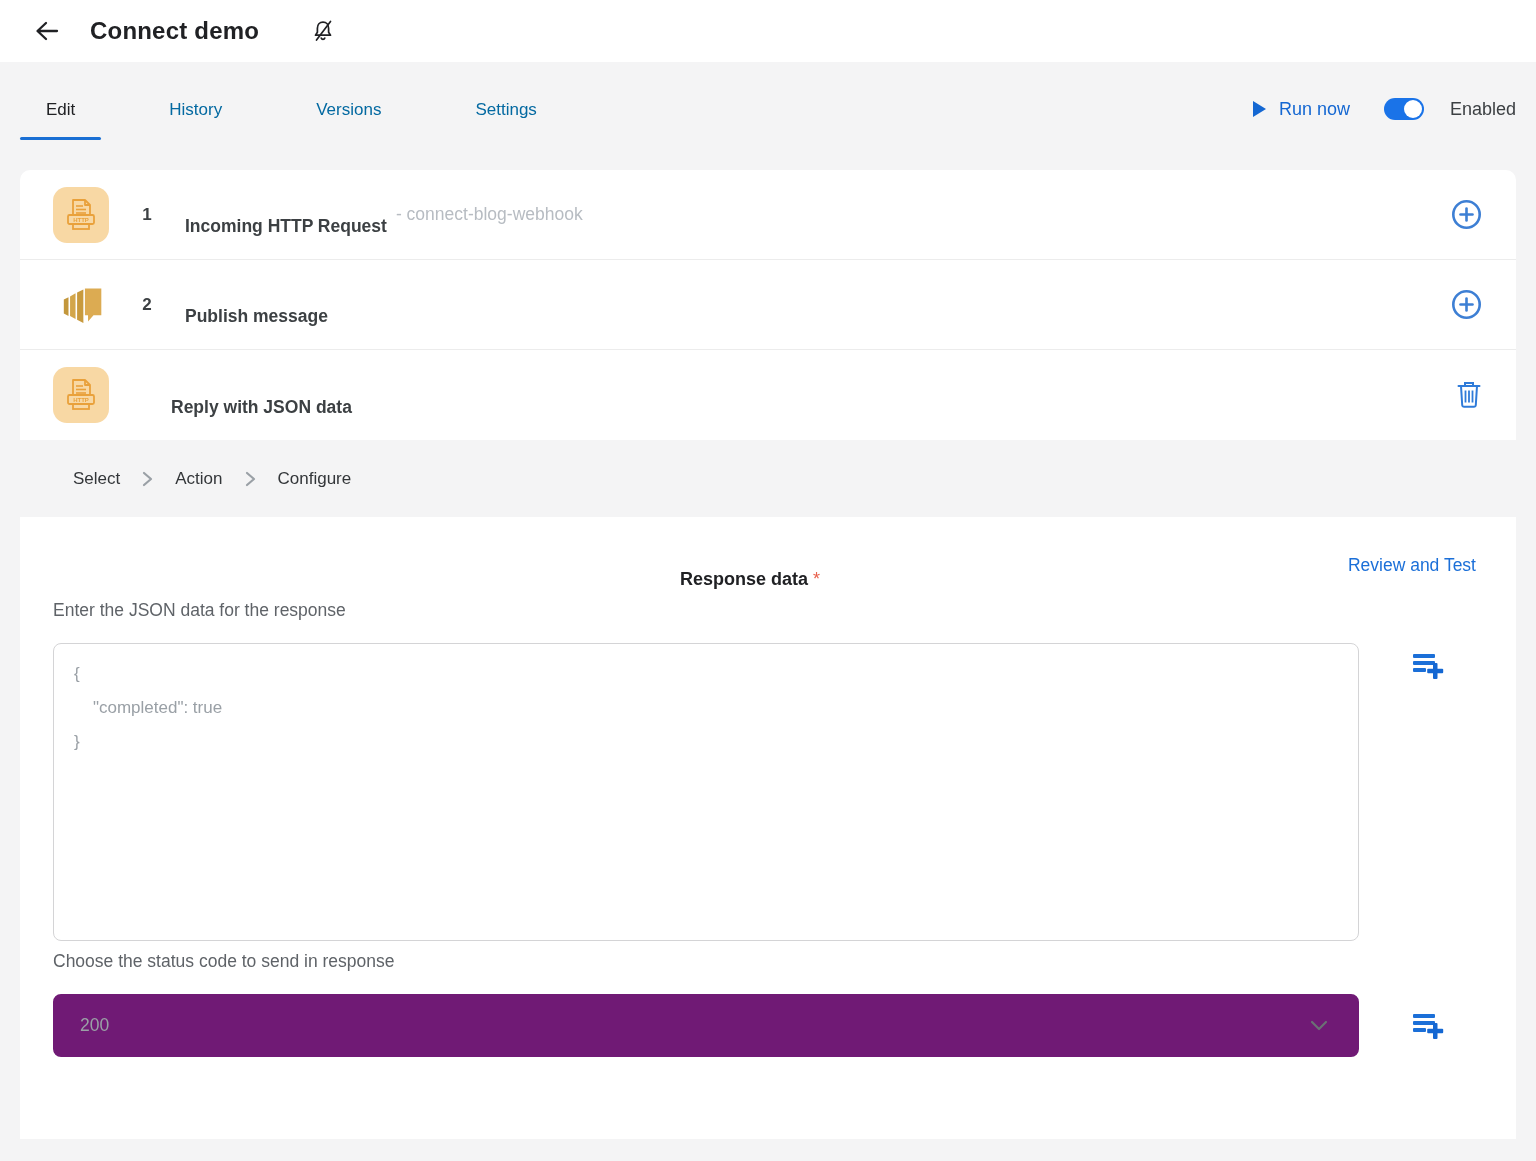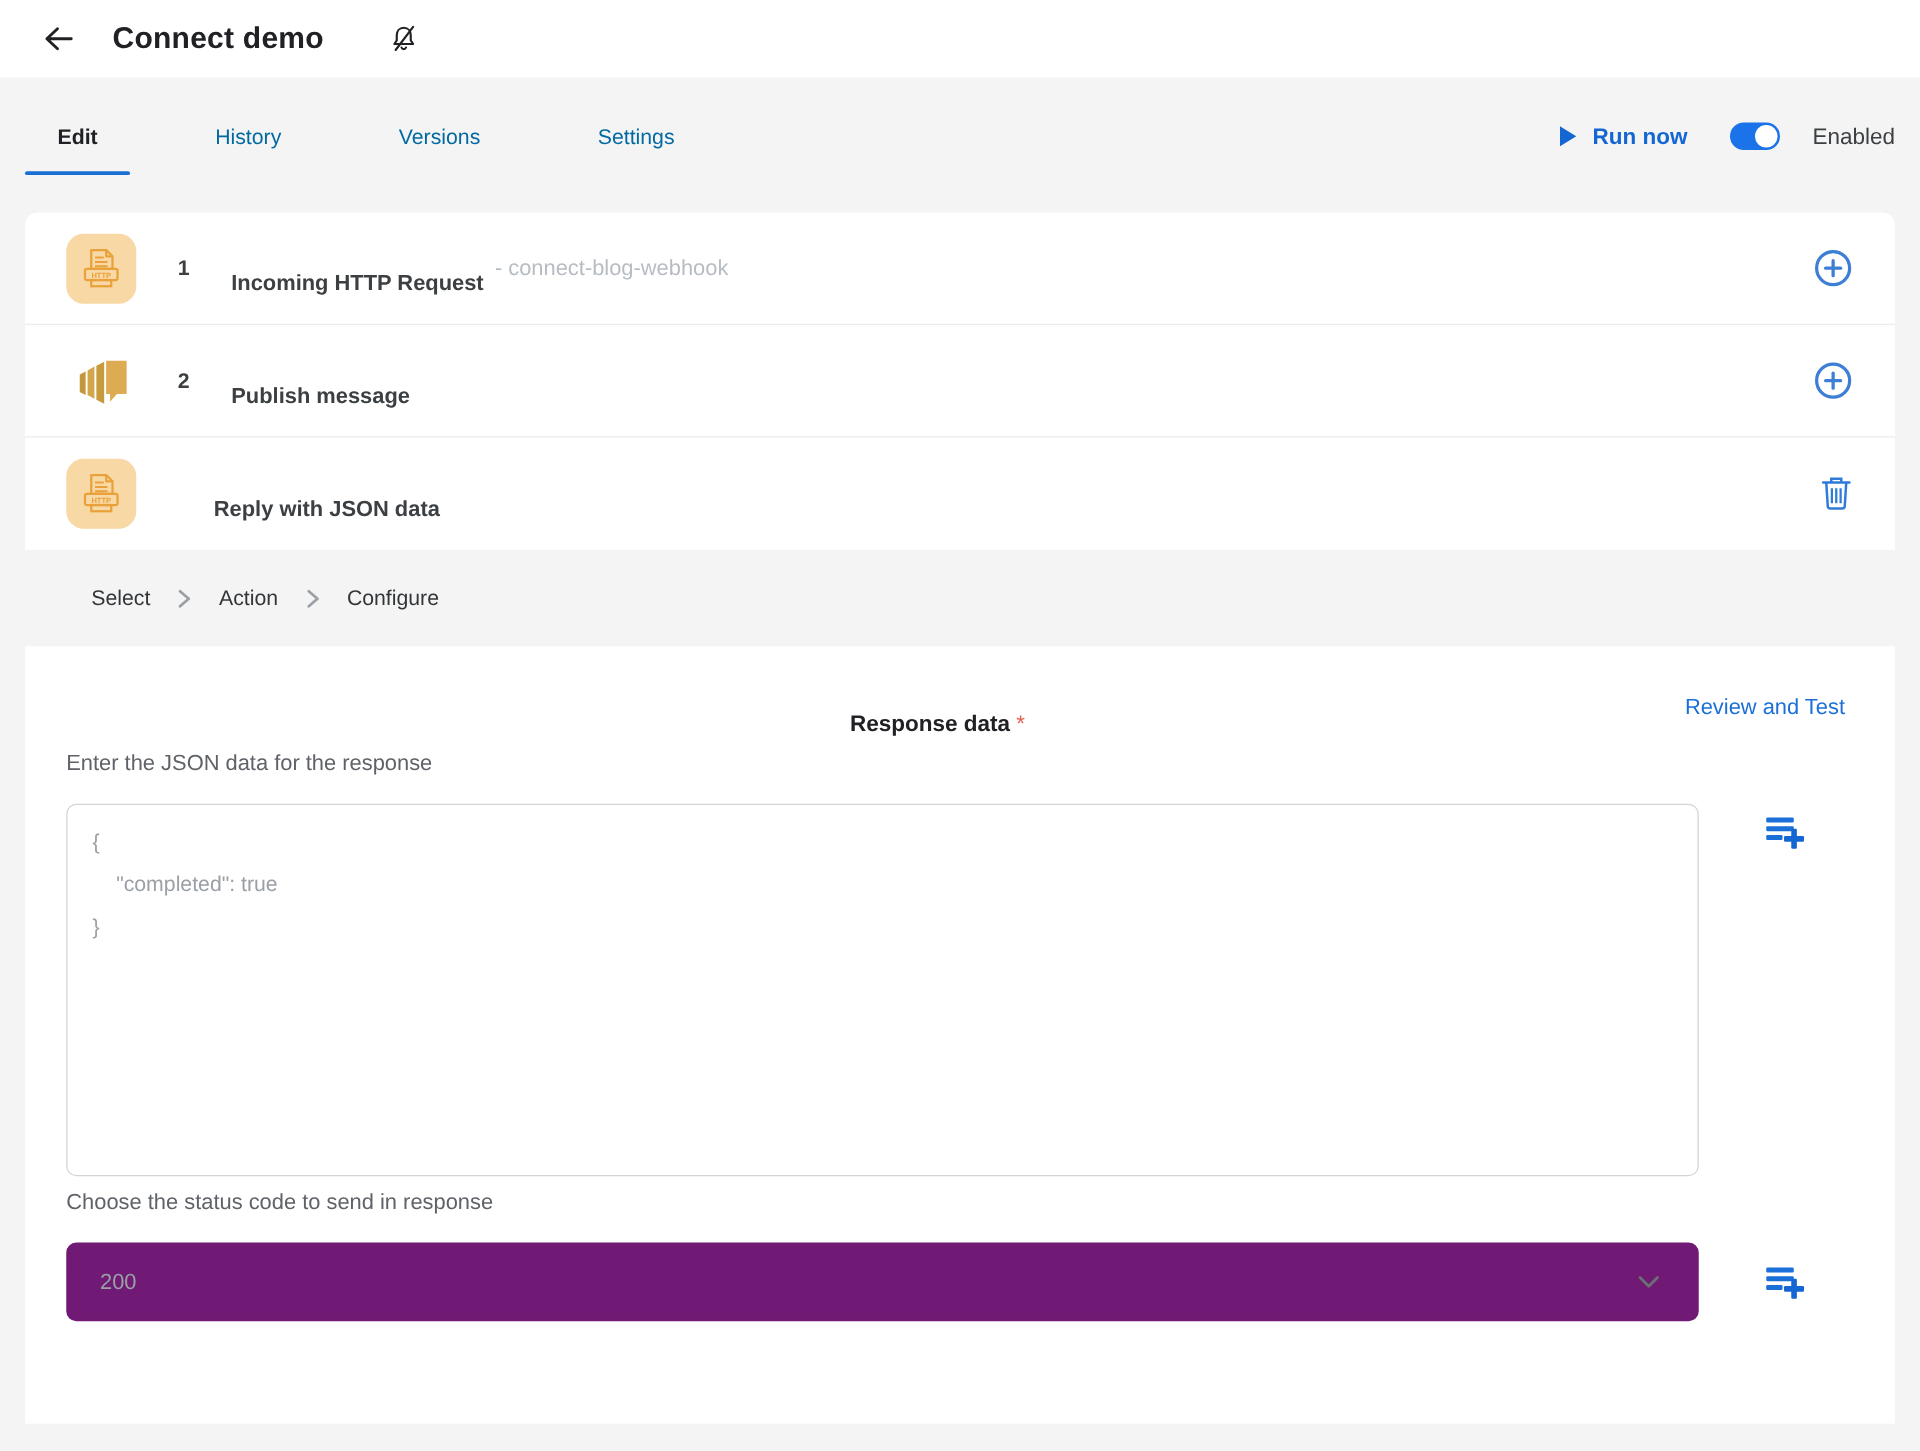--- a/index.html
+++ b/index.html
@@ -38,40 +38,40 @@
   .tabs { display: flex; }
   .tab {
     position: relative;
     padding: 8px 24px 20px 24px;
     font-size: 17px;
     color: #0369a1;
     cursor: pointer;
     margin-right: 46px;
   }
   .tab:first-child { padding-left: 26px; padding-right: 26px; margin-right: 44px; }
-  .tab.active { color: #202124; font-weight: 700; }
+  .tab.active { color: #202124; font-weight: 400; }
   .tab.active::after {
     content: "";
     position: absolute;
     left: 0; right: 0; bottom: 0;
     height: 3.5px;
     border-radius: 3px;
     background: #1a6fd4;
   }
   .tab-controls {
     display: flex;
     align-items: center;
     padding-top: 6px;
     margin-right: 0;
   }
   .run-now {
     display: flex; align-items: center;
     color: #1467d2;
     font-size: 18px;
-    font-weight: 700;
+    font-weight: 400;
     cursor: pointer;
   }
   .run-now svg { margin-right: 12px; }
   .toggle {
     width: 40px; height: 22px;
     background: #1a73e8;
     border-radius: 12px;
     position: relative;
     margin-left: 34px;
     cursor: pointer;

